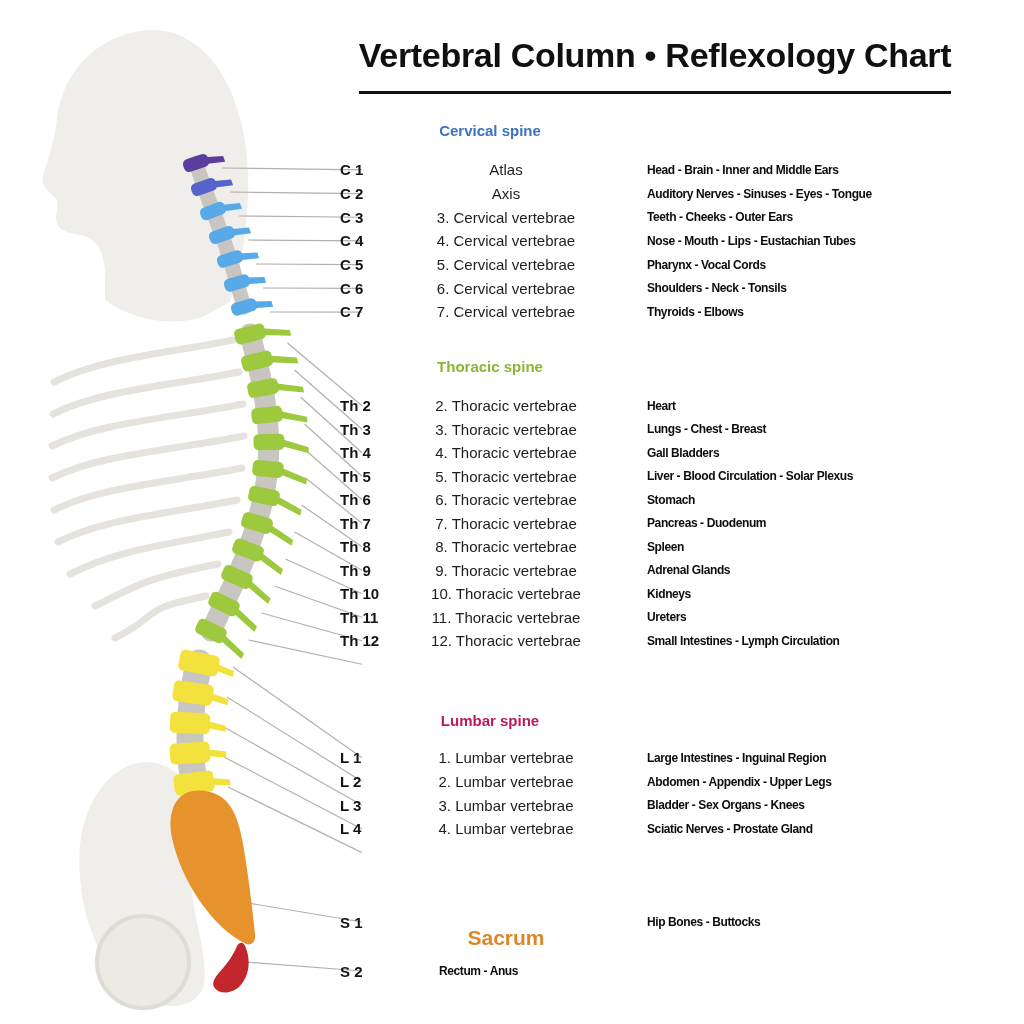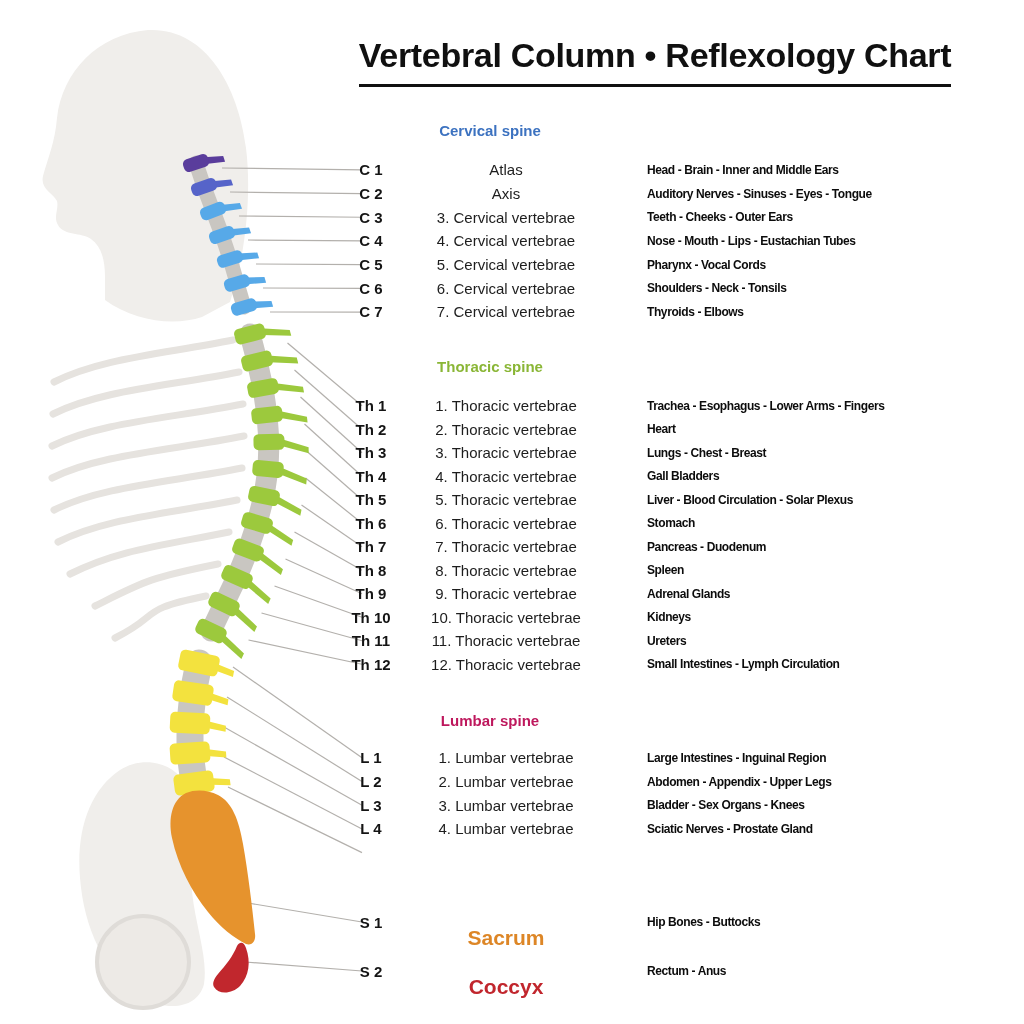--- a/index.html
+++ b/index.html
@@ -7,34 +7,34 @@
     width:1024px;height:1024px;background:#ffffff;position:relative;overflow:hidden;
     font-family:"Liberation Sans",sans-serif;color:#111;
   }
   .page{position:absolute;inset:0;}
   #spine-svg{position:absolute;left:0;top:0;width:1024px;height:1024px;}
   #title{
     position:absolute;top:36px;left:300px;width:710px;margin:0;
     text-align:center;font-size:34px;font-weight:bold;color:#101010;
     white-space:nowrap;letter-spacing:-0.3px;
   }
-  #title span{border-bottom:3px solid #101010;padding-bottom:10px;}
+  #title span{border-bottom:3px solid #101010;padding-bottom:17px;}
   .section{position:absolute;left:340px;width:680px;}
   .sec-heading{
     position:absolute;top:0;left:44px;width:212px;text-align:center;
     font-size:15px;font-weight:bold;white-space:nowrap;
   }
   .rows{position:absolute;left:0;width:680px;}
   .section-cervical .rows,.section-thoracic .rows{top:36px;}
   .section-lumbar .rows{top:34px;}
   .section-sacrum .rows,.section-coccyx .rows{top:0;}
   .row{display:flex;align-items:center;height:23.7px;white-space:nowrap;}
   .section-thoracic .row{height:23.5px;}
   .section-sacrum .row,.section-coccyx .row{height:28px;}
-  .code{width:62px;text-align:center;font-weight:bold;font-size:15px;color:#141414;}
+  .code{width:62px;text-align:left;font-weight:bold;font-size:15px;color:#141414;}
   .vname{width:208px;text-align:center;font-size:15px;color:#1d1d1d;}
   .reflex{margin-left:37px;font-weight:bold;font-size:12px;letter-spacing:-0.4px;color:#0c0c0c;}
   .big-name{font-size:21px;font-weight:bold;margin-top:32px;}
 </style>
 </head>
 <body>
 
 <div class="page">
 
   <svg id="spine-svg" viewBox="0 0 1024 1024">
@@ -228,25 +228,20 @@
           <span class="vname">7. Cervical vertebrae</span>
           <span class="reflex">Thyroids - Elbows</span>
         </div>
       </div>
   </div>
 
   <div class="section section-thoracic" style="top:358px">
     <div class="sec-heading" style="color: rgb(138, 182, 54);">Thoracic spine</div>
     <div class="rows">
         <div class="row">
-          <span class="code">Th 1</span>
-          <span class="vname">1. Thoracic vertebrae</span>
-          <span class="reflex">Trachea - Esophagus - Lower Arms - Fingers</span>
-        </div>
-        <div class="row">
           <span class="code">Th 2</span>
           <span class="vname">2. Thoracic vertebrae</span>
           <span class="reflex">Heart</span>
         </div>
         <div class="row">
           <span class="code">Th 3</span>
           <span class="vname">3. Thoracic vertebrae</span>
           <span class="reflex">Lungs - Chest - Breast</span>
         </div>
         <div class="row">
@@ -330,19 +325,18 @@
           <span class="vname big-name" style="color: rgb(221, 134, 38);">Sacrum</span>
           <span class="reflex">Hip Bones - Buttocks</span>
         </div>
       </div>
   </div>
 
   <div class="section section-coccyx" style="top:957px">
     <div class="rows">
         <div class="row">
           <span class="code">S 2</span>
-          <span class="vname big-name" style="color: rgb(193, 38, 45);">Coccyx</span>
           <span class="reflex">Rectum - Anus</span>
         </div>
       </div>
   </div>
 
 </div>
 
 </body></html>

